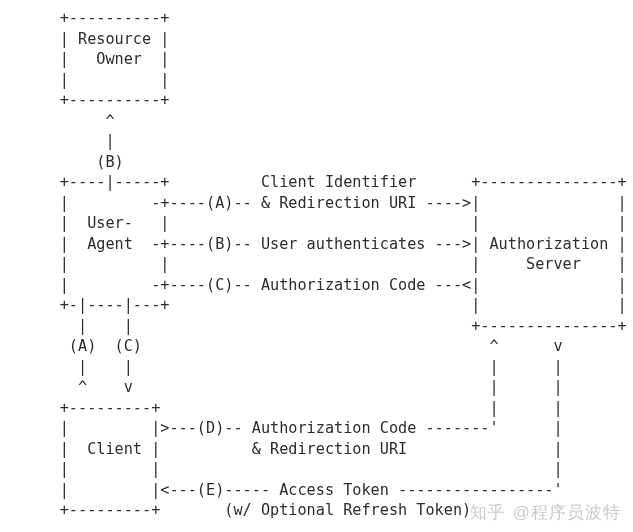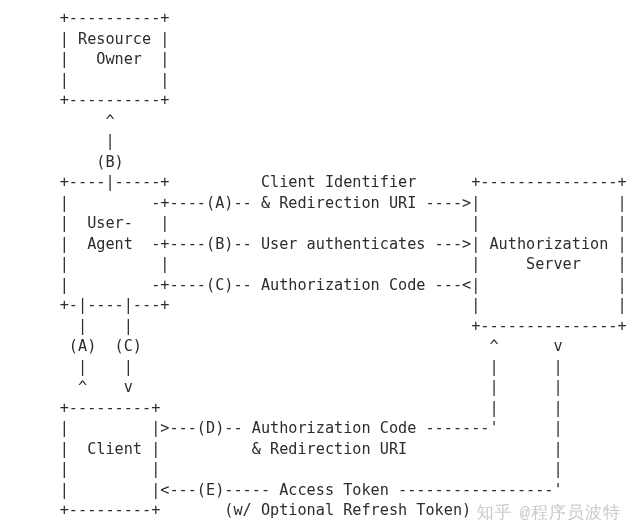--- a/index.html
+++ b/index.html
@@ -31,21 +31,21 @@
     line-height: 20.5px;
     letter-spacing: 0px;
     color: #2c2c2c;
     white-space: pre;
     -webkit-font-smoothing: antialiased;
   }
   .watermark {
     position: absolute;
     right: 12px;
     bottom: 8px;
-    font-family: Liberation Mono, monospace;
+    font-family: Liberation Sans, sans-serif;
     font-size: 17px;
     color: #c9c9c9;
     letter-spacing: 1px;
     white-space: nowrap;
     user-select: none;
   }
   .watermark .wm-sep { display: inline-block; width: 7px; }
 </style>
 </head>
 <body>

